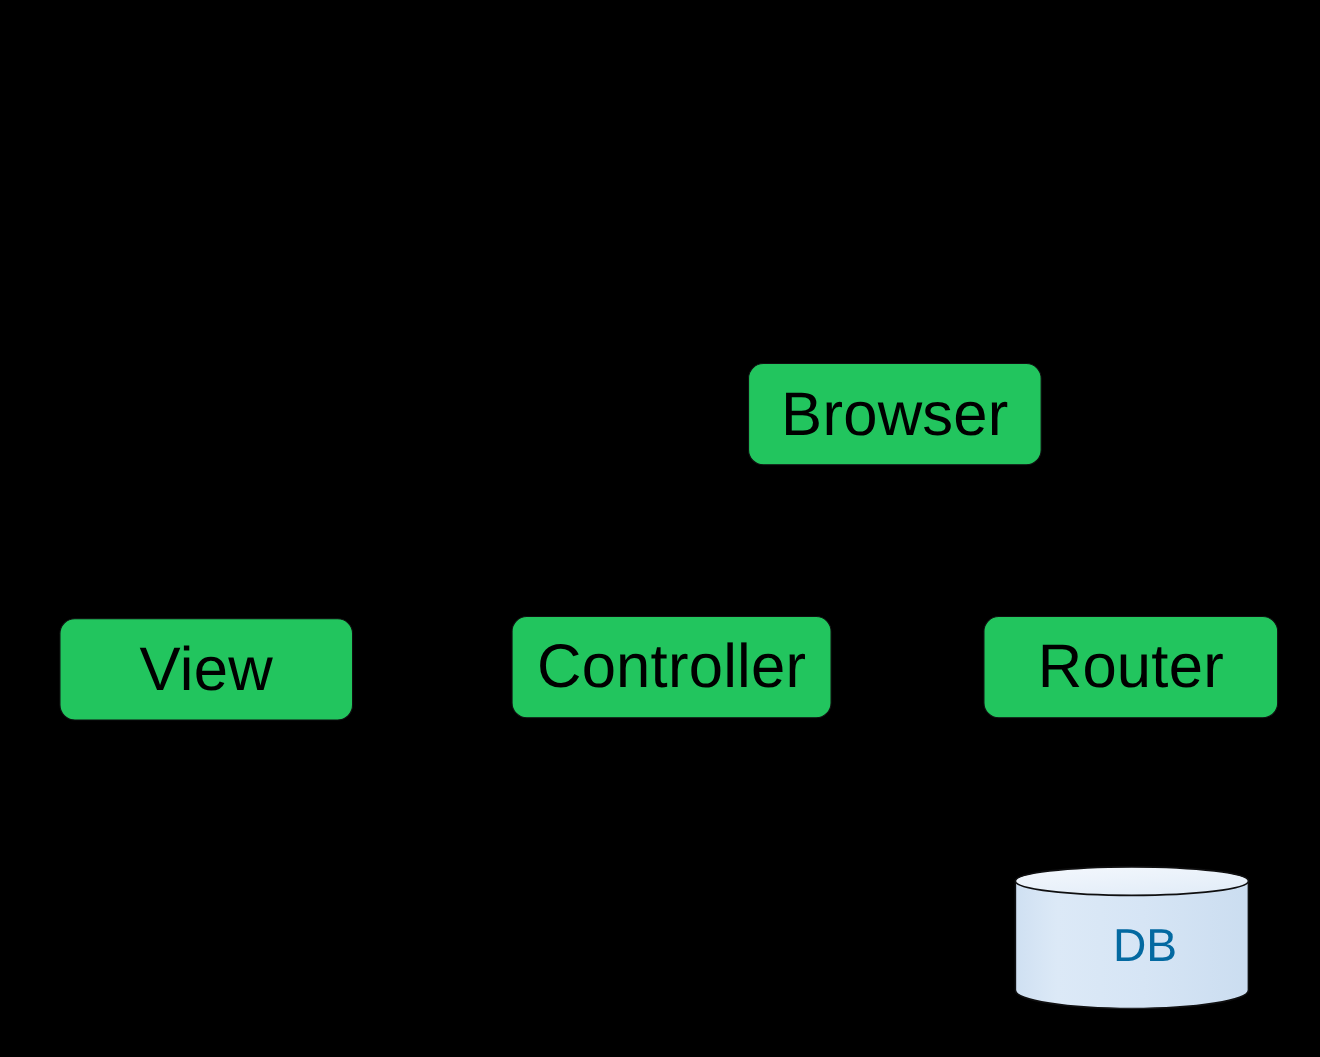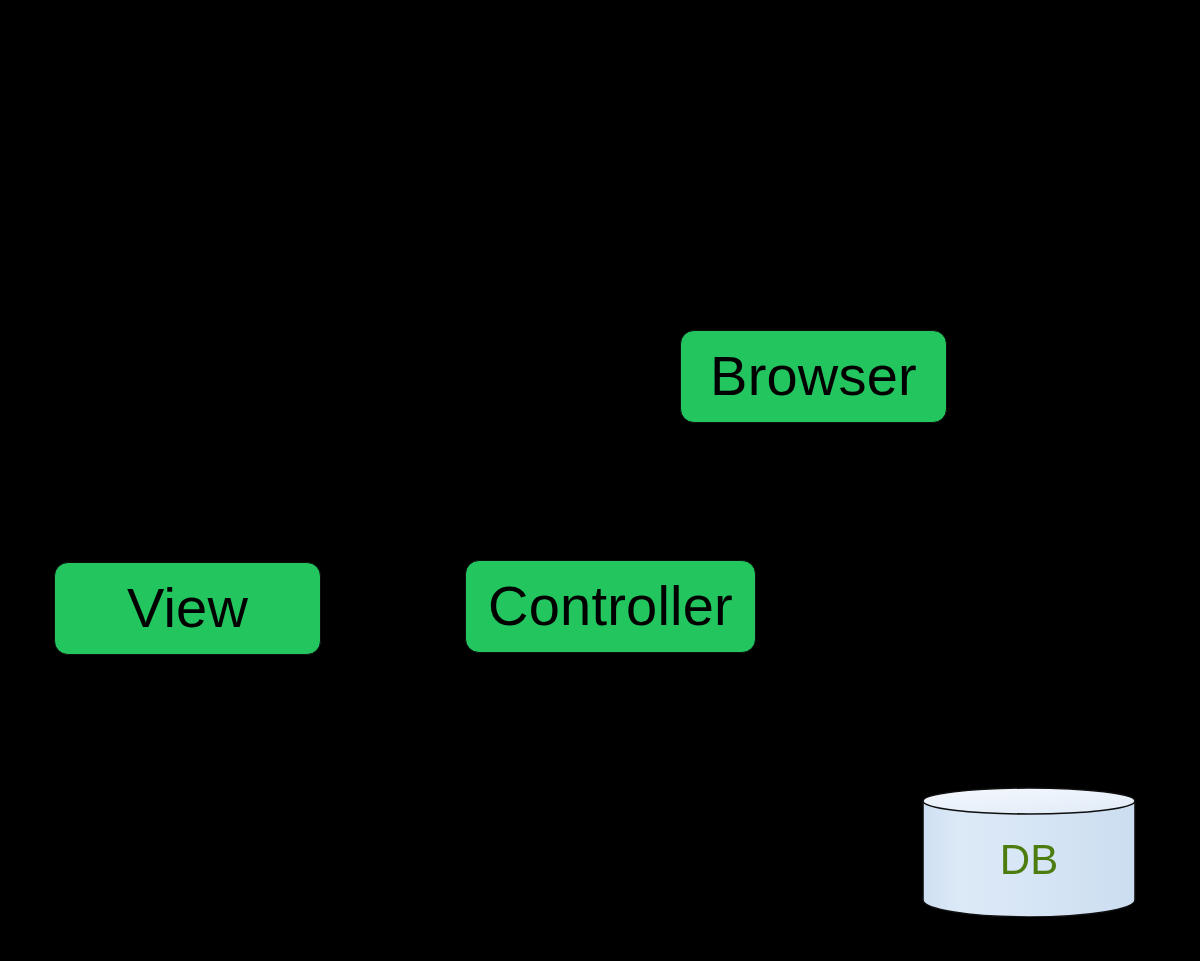--- a/index.html
+++ b/index.html
@@ -64,28 +64,28 @@
   #node-db .cyl-svg {
     position: absolute;
     left: 0;
     top: 0;
     width: 214px;
     height: 130px;
     display: block;
   }
   #node-db .cyl-label {
     position: absolute;
-    left: 0;
+    left: 12px;
     top: 0;
     width: 214px;
     height: 130px;
     display: flex;
     align-items: center;
     justify-content: center;
-    color: #4d7c0f;
+    color: #0369a1;
     font-family: "Liberation Sans", sans-serif;
     font-size: 42px;
     line-height: 1;
     white-space: nowrap;
     transform: translateY(8px);
     -webkit-font-smoothing: antialiased;
     pointer-events: none;
   }
 </style>
 </head>
@@ -98,20 +98,23 @@
   </div>
 
   <div class="node" id="node-view">
     <span class="node-label">View</span>
   </div>
 
   <div class="node" id="node-controller">
     <span class="node-label">Controller</span>
   </div>
 
+  <div class="node" id="node-router">
+    <span class="node-label">Router</span>
+  </div>
 
 
   <div id="node-db">
     <svg class="cyl-svg" viewBox="0 0 214 130" preserveAspectRatio="none">
       <defs>
         <linearGradient id="cylBodyGrad" x1="0" y1="0" x2="1" y2="0">
           <stop offset="0" stop-color="#cfe0f2"></stop>
           <stop offset="0.18" stop-color="#dce9f7"></stop>
           <stop offset="0.55" stop-color="#d6e5f5"></stop>
           <stop offset="1" stop-color="#cbddf0"></stop>

